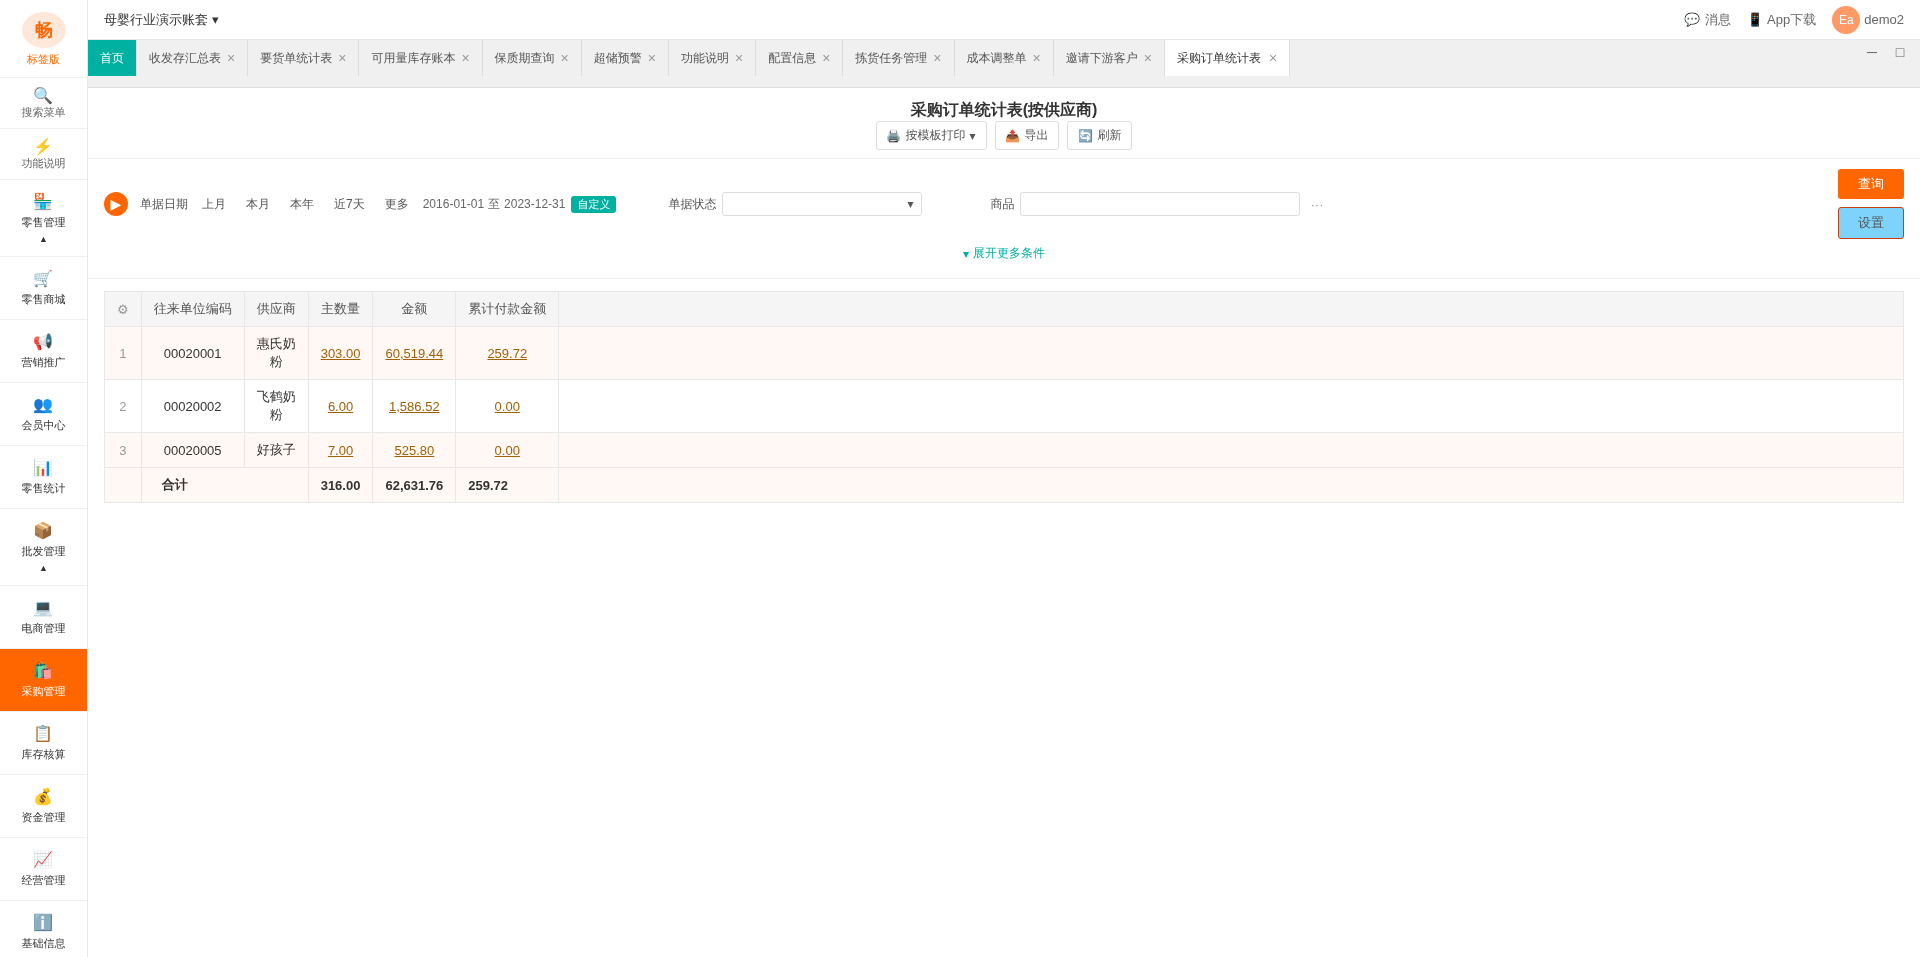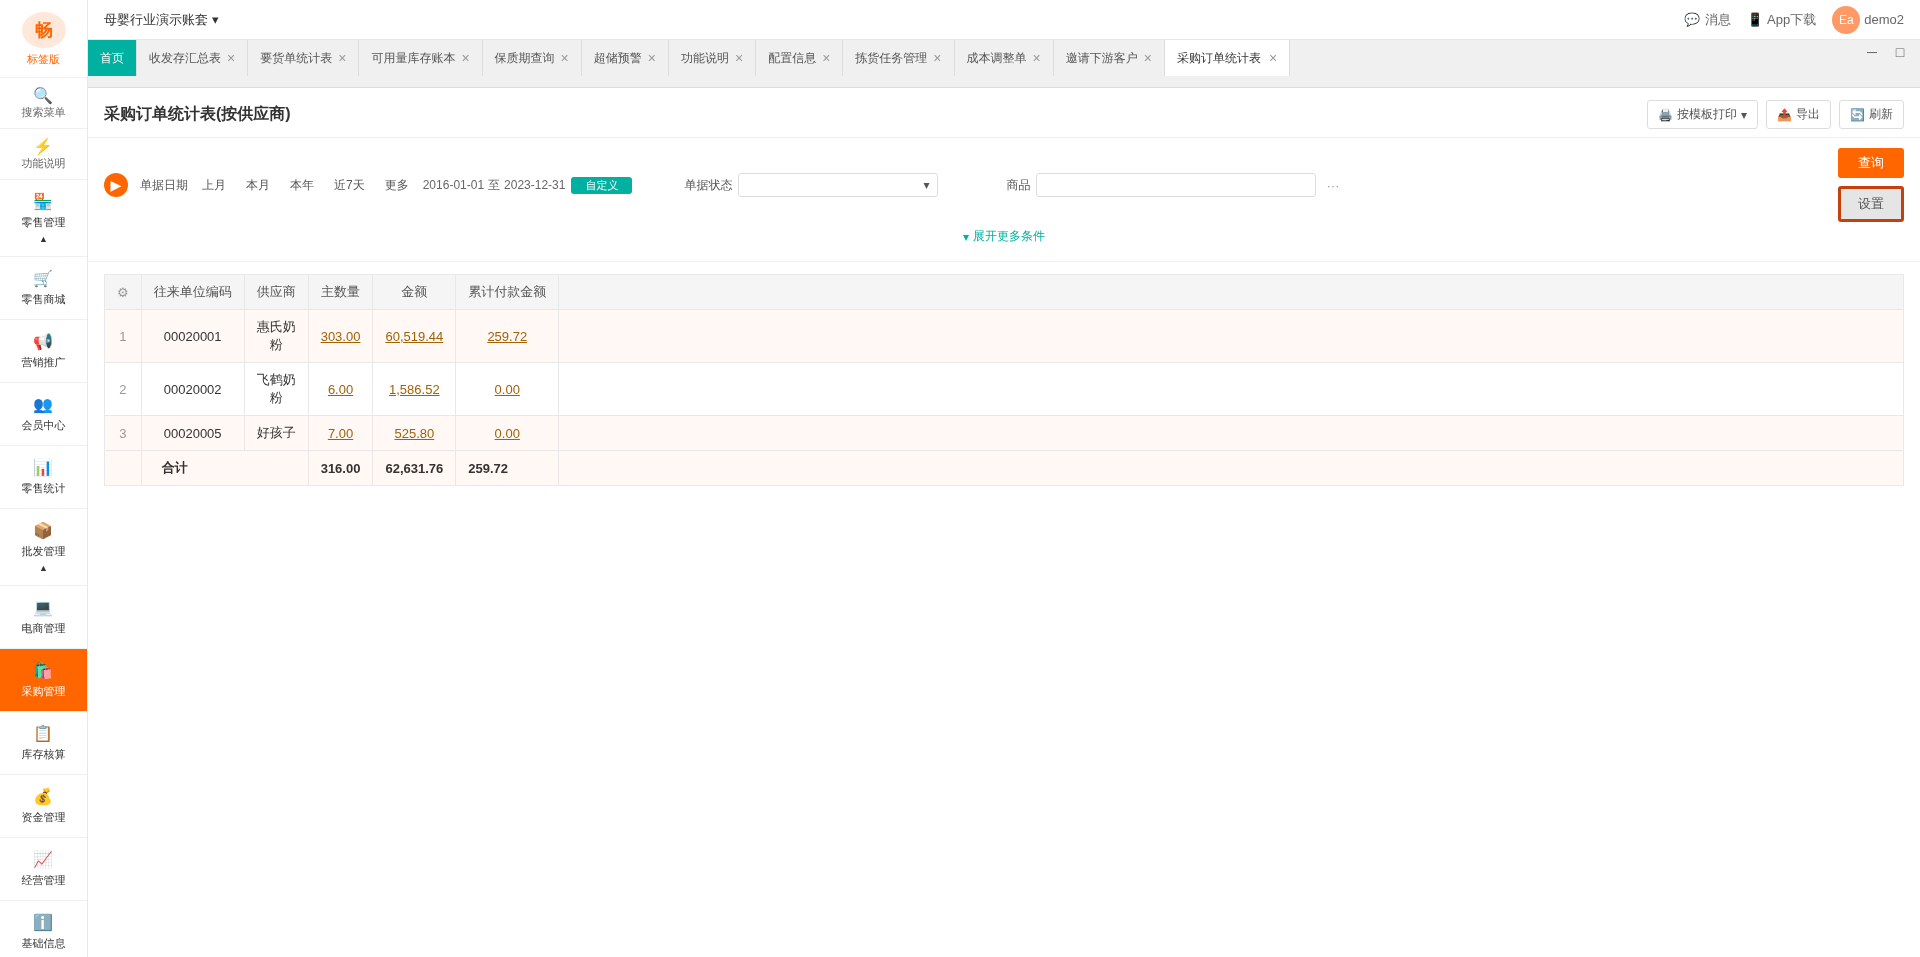--- a/index.html
+++ b/index.html
@@ -32,42 +32,42 @@
     .tab-item.active { background: #fff; color: #333; font-weight: 500; gap: 8px; }
     .tab-item .tab-close { color: #999; font-size: 14px; line-height: 1; }
     .tab-home { background: #00b0a0; color: #fff; }
     .tabbar-actions { margin-left: auto; display: flex; align-items: center; padding: 0 8px; gap: 4px; flex-shrink: 0; }
     .tabbar-action-btn { width: 24px; height: 24px; display: flex; align-items: center; justify-content: center; cursor: pointer; color: #666; font-size: 14px; }
 
     
     .page-content { flex: 1; background: #fff; overflow: auto; padding: 0; }
 
     
-    .page-header { padding: 12px 16px 8px; display: flex; align-items: center; justify-content: space-between; border-bottom: 1px solid #f0f0f0; }
+    .page-header { padding: 12px 16px 8px; display: flex; align-items: center; justify-content: space-between; border-bottom: 1px solid #f0f0f0; flex-direction: column; }
     .page-title { font-size: 16px; font-weight: 600; color: #333; }
     .page-actions { display: flex; align-items: center; gap: 8px; }
     .btn-print { display: flex; align-items: center; gap: 4px; padding: 5px 10px; border: 1px solid #ddd; border-radius: 3px; cursor: pointer; font-size: 12px; color: #555; background: #fff; }
     .btn-export { display: flex; align-items: center; gap: 4px; padding: 5px 10px; border: 1px solid #ddd; border-radius: 3px; cursor: pointer; font-size: 12px; color: #555; background: #fff; }
     .btn-refresh { display: flex; align-items: center; gap: 4px; padding: 5px 10px; border: 1px solid #ddd; border-radius: 3px; cursor: pointer; font-size: 12px; color: #555; background: #fff; }
 
     
     .filter-area { padding: 10px 16px; background: #fff; border-bottom: 1px solid #f0f0f0; }
     .filter-row { display: flex; align-items: center; gap: 12px; flex-wrap: wrap; }
     .filter-item { display: flex; align-items: center; gap: 6px; }
     .filter-label { color: #555; font-size: 12px; white-space: nowrap; }
     .filter-shortcuts { display: flex; gap: 4px; }
     .shortcut-btn { padding: 2px 8px; font-size: 12px; color: #555; cursor: pointer; }
     .date-range { display: flex; align-items: center; gap: 4px; font-size: 12px; color: #666; }
-    .custom-badge { background: #00b0a0; color: #fff; padding: 1px 14px; border-radius: 3px; font-size: 11px; }
+    .custom-badge { background: #00b0a0; color: #fff; padding: 1px 6px; border-radius: 3px; font-size: 11px; }
     .filter-select { display: flex; align-items: center; gap: 4px; border: 1px solid #ddd; border-radius: 3px; padding: 4px 8px; min-width: 180px; cursor: pointer; font-size: 12px; color: #555; background: #fff; }
     .filter-input { border: 1px solid #ddd; border-radius: 3px; padding: 4px 8px; font-size: 12px; min-width: 180px; }
     .filter-more-btn { display: flex; align-items: center; gap: 4px; color: #00b0a0; font-size: 12px; cursor: pointer; margin: 0 auto; }
     .filter-toggle-row { display: flex; justify-content: center; padding: 6px 0; }
     .btn-query { background: #ff6600; color: #fff; border: none; padding: 6px 20px; border-radius: 3px; cursor: pointer; font-size: 13px; font-weight: 500; }
-    .btn-settings { background: #e5e5e5; color: #555; border: 3px solid #c2410c; padding: 6px 4px; border-radius: 3px; cursor: pointer; font-size: 13px; margin-top: 4px; }
+    .btn-settings { background: #7dd3fc; color: #555; border: 1px solid #c2410c; padding: 6px 4px; border-radius: 3px; cursor: pointer; font-size: 13px; margin-top: 4px; }
     .right-btns { display: flex; flex-direction: column; gap: 4px; margin-left: auto; }
 
     
     .expand-btn { width: 24px; height: 24px; background: #ff6600; color: #fff; border: none; border-radius: 50%; cursor: pointer; display: flex; align-items: center; justify-content: center; font-size: 14px; flex-shrink: 0; }
 
     
     .table-container { padding: 12px 16px; }
     .data-table { width: 100%; border-collapse: collapse; font-size: 13px; }
     .data-table th { background: #f5f5f5; padding: 8px 12px; text-align: center; color: #555; font-weight: 500; border: 1px solid #e8e8e8; white-space: nowrap; }
     .data-table td { padding: 8px 12px; border: 1px solid #e8e8e8; text-align: center; color: #333; }

